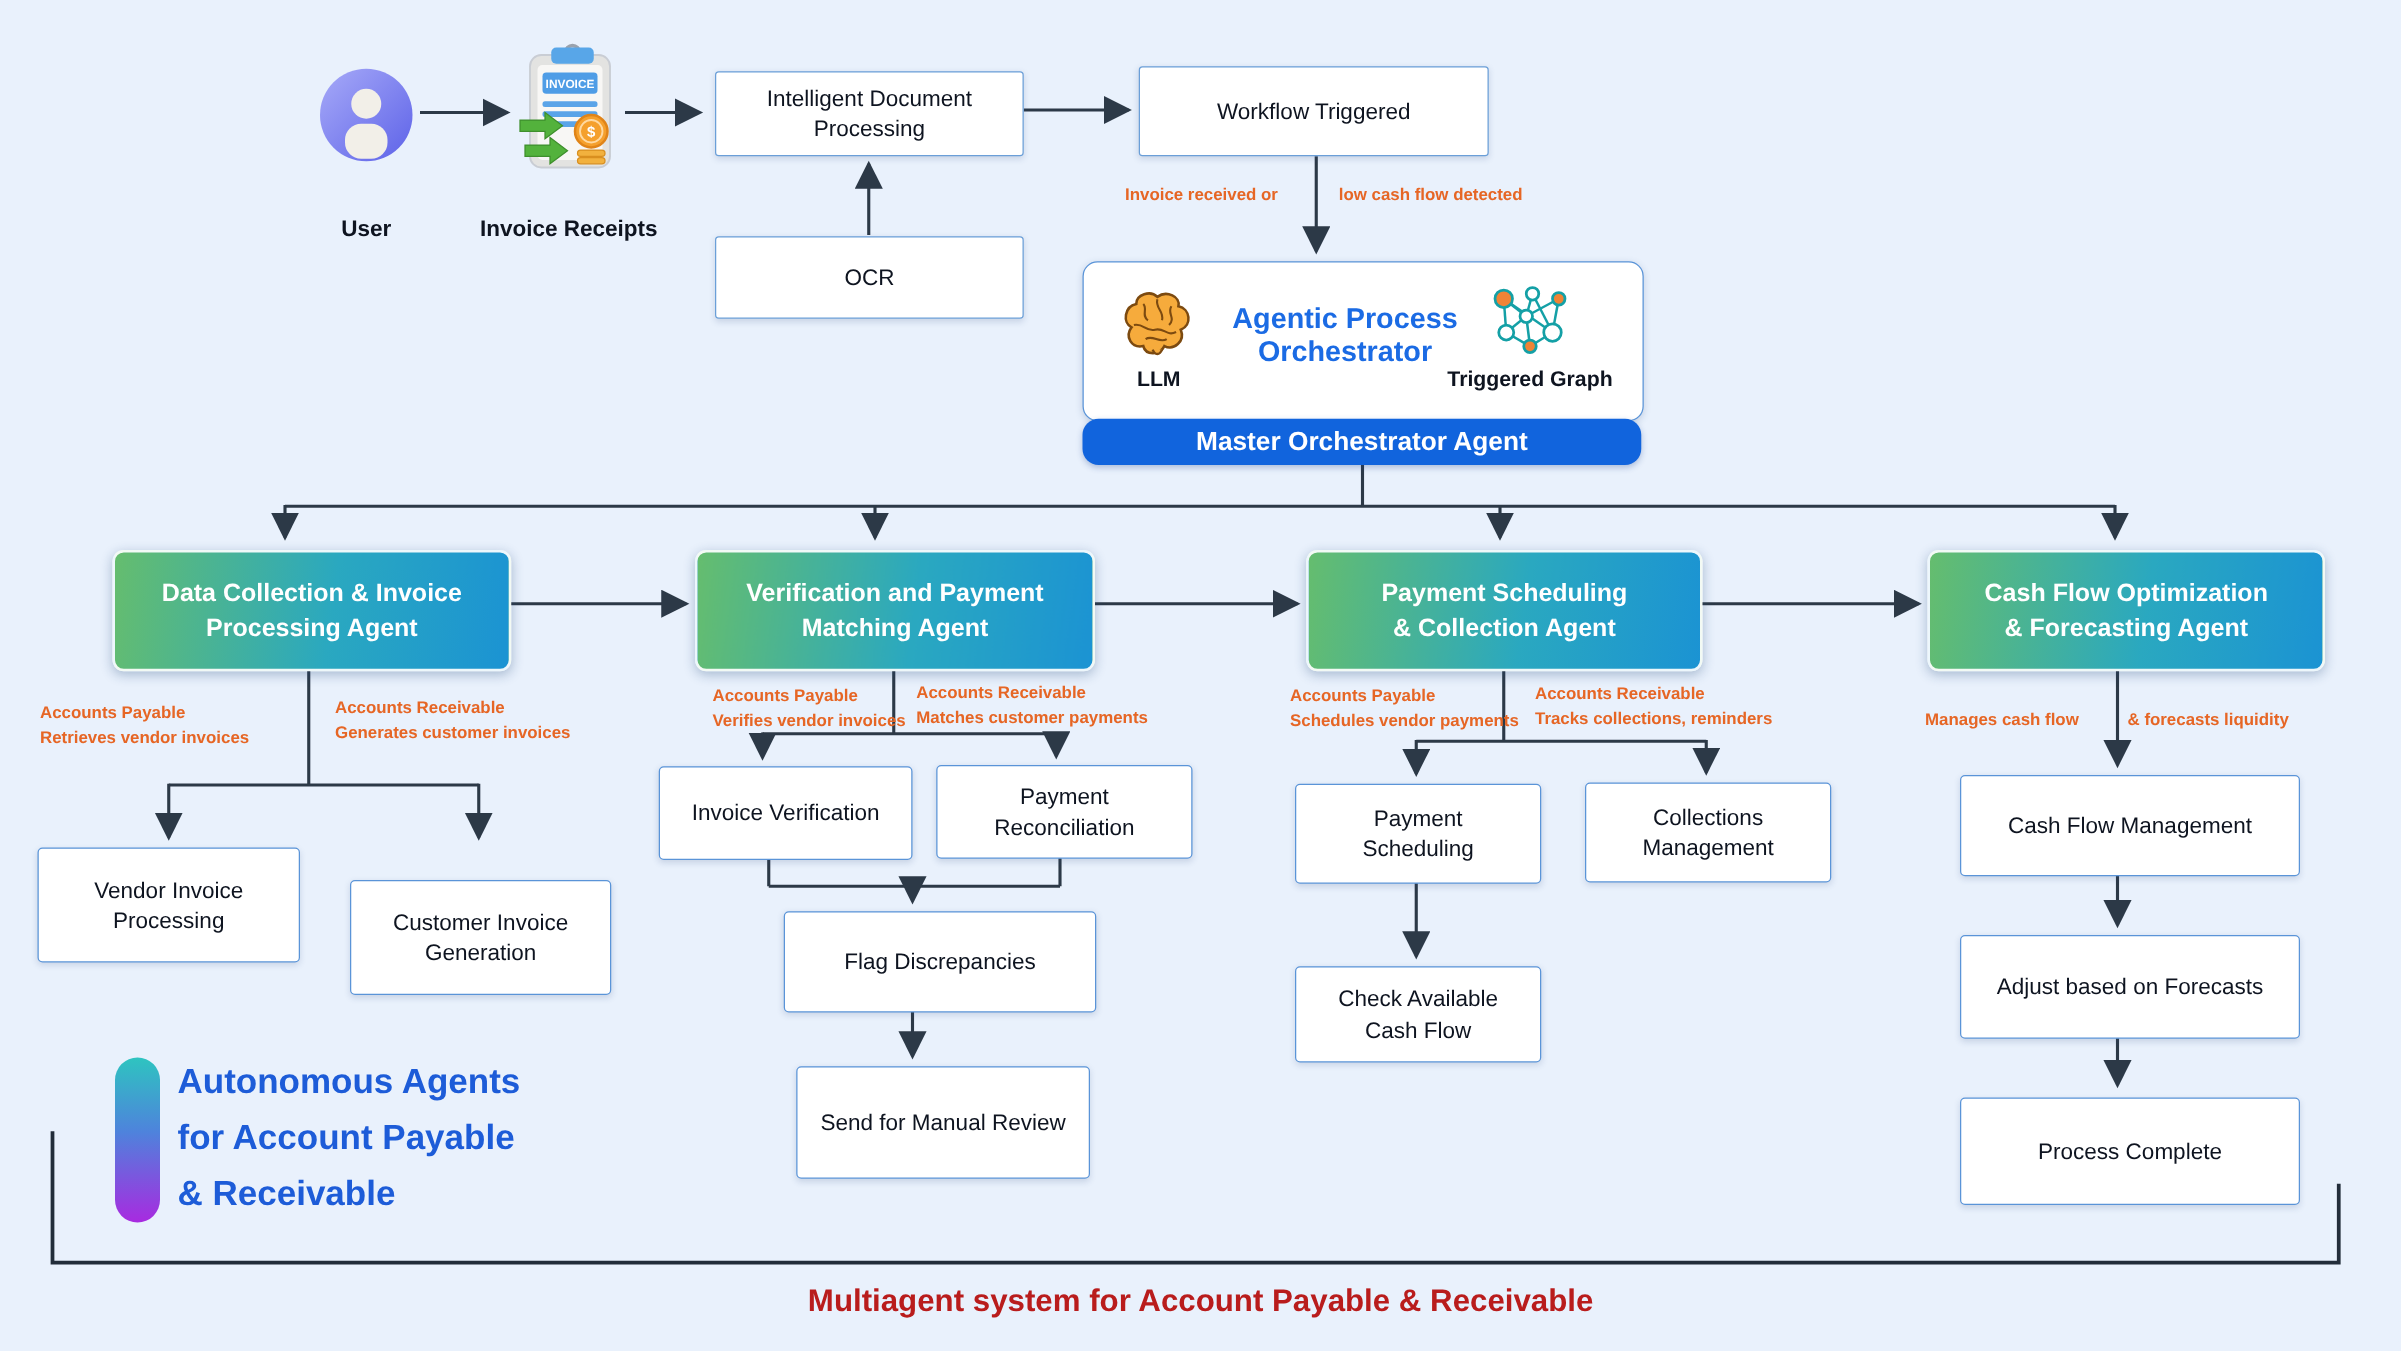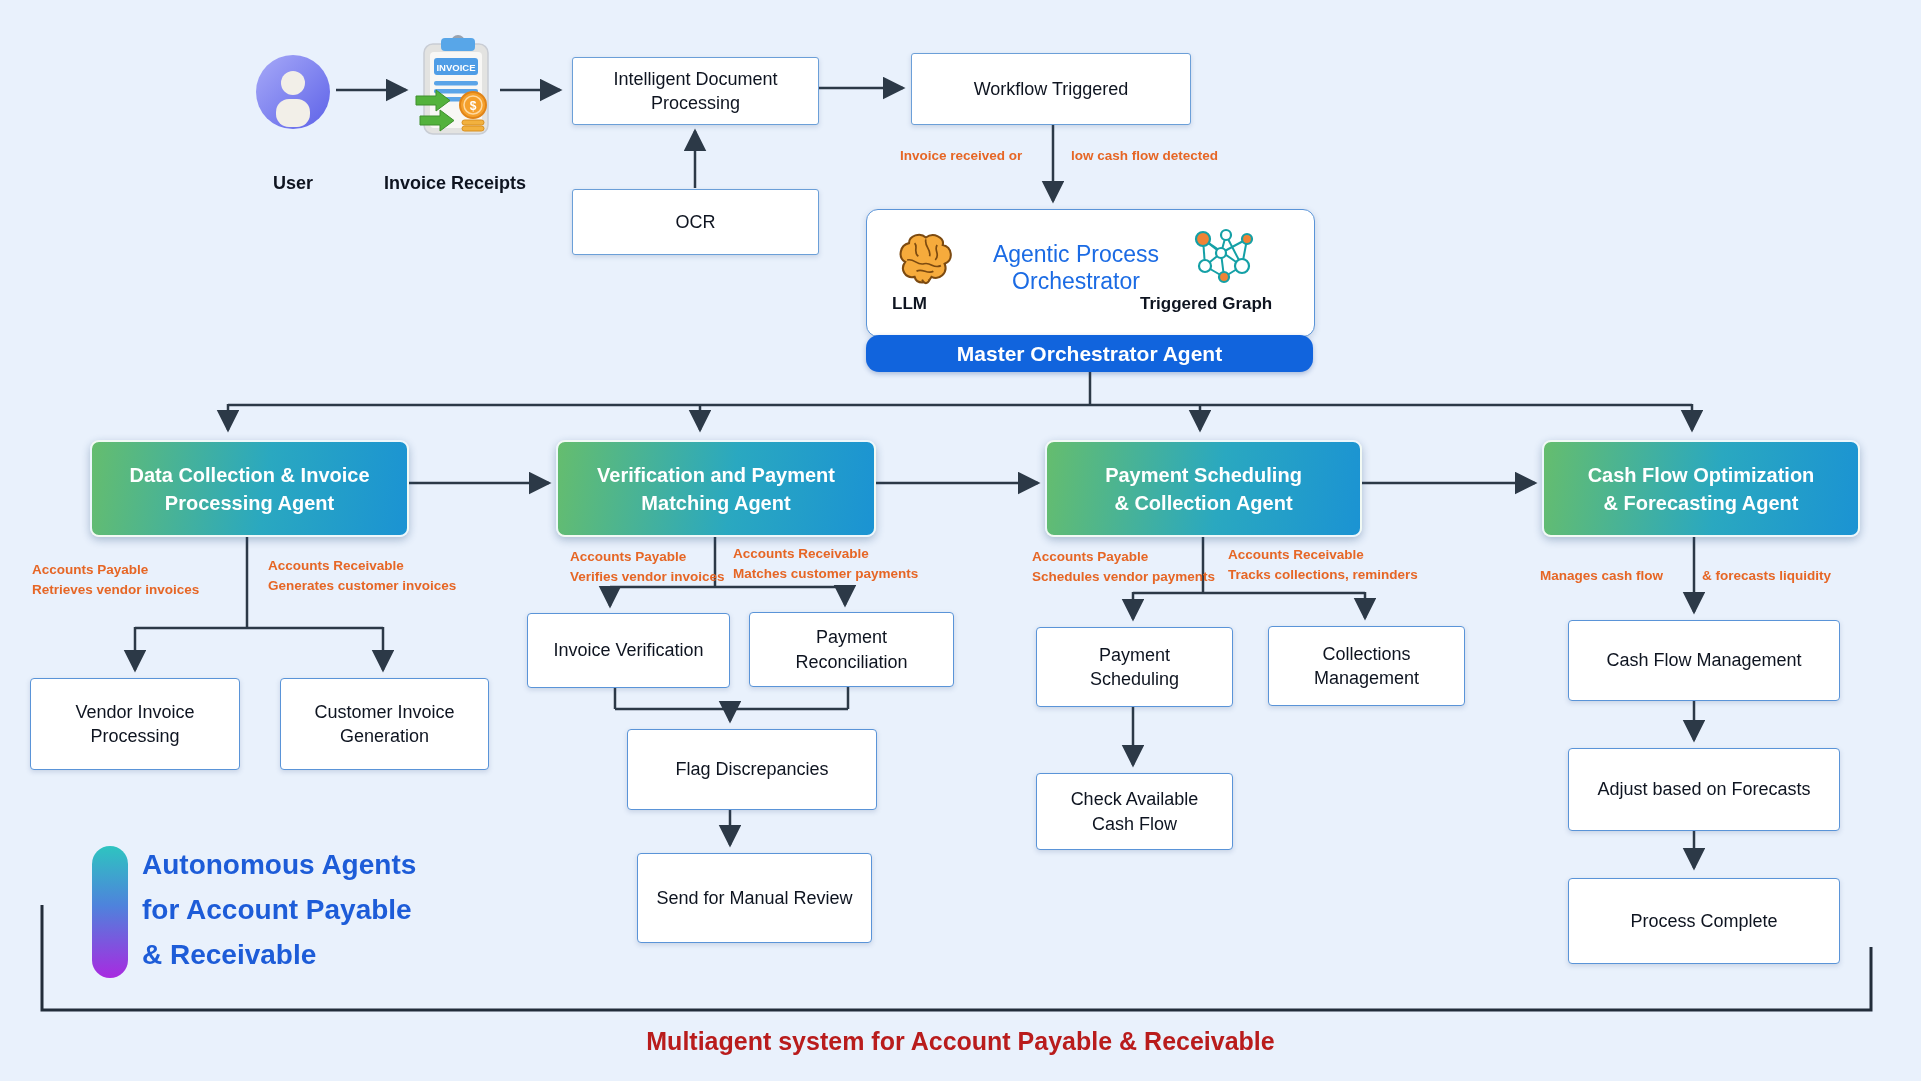--- a/index.html
+++ b/index.html
@@ -35,23 +35,23 @@
   .iconlabel{
     position:absolute;font-size:18px;font-weight:700;text-align:center;color:#0e1420;margin-top:20px;
   }
   .orch-box{
     position:absolute;left:866px;top:209px;width:447px;height:126px;
     background:#fff;border:1.5px solid #5a94d8;border-radius:12px;
     box-shadow:0 2px 6px rgba(50,80,130,.2);
   }
   .orch-heading{
     position:absolute;left:956px;top:241px;width:240px;text-align:center;
-    color:#1b6be4;font-size:23px;font-weight:normal;line-height:27px;white-space:pre-line;
-  }
-  .orch-sublabel{position:absolute;font-size:17px;font-weight:600;text-align:left;color:#0e1420;}
+    color:#1b6be4;font-size:23px;font-weight:bold;line-height:27px;white-space:pre-line;
+  }
+  .orch-sublabel{position:absolute;font-size:17px;font-weight:600;text-align:center;color:#0e1420;}
   .banner{
     position:absolute;left:866px;top:335px;width:447px;height:37px;
     background:#1164dd;border-radius:13px;color:#fff;
     display:flex;align-items:center;justify-content:center;
     font-size:21px;font-weight:600;box-shadow:0 2px 5px rgba(20,60,140,.3);
   }
   .gradient-bar{
     position:absolute;left:92px;top:846px;width:36px;height:132px;border-radius:18px;
     background:linear-gradient(180deg,#2ec4c0 0%,#4e83dc 45%,#a82ae0 100%);
   }
@@ -232,21 +232,21 @@
 Matches customer payments</div>
 <div class="note" style="left:1032px;top:547px">Accounts Payable
 Schedules vendor payments</div>
 <div class="note" style="left:1228px;top:545px">Accounts Receivable
 Tracks collections, reminders</div>
 <div class="note r" style="left:1540px;top:566px;width:144px">Manages cash flow</div>
 <div class="note" style="left:1702px;top:566px">&amp; forecasts liquidity</div>
 
 <div class="node" style="left:30px;top:678px;width:208px;height:90px">Vendor Invoice
 Processing</div>
-<div class="node" style="left:280px;top:678px;width:207px;height:90px">Customer Invoice
+<div class="node" style="left:280px;top:704px;width:207px;height:90px">Customer Invoice
 Generation</div>
 
 <div class="node" style="left:527px;top:613px;width:201px;height:73px">Invoice Verification</div>
 <div class="node" style="left:749px;top:612px;width:203px;height:73px">Payment
 Reconciliation</div>
 <div class="node" style="left:627px;top:729px;width:248px;height:79px">Flag Discrepancies</div>
 <div class="node" style="left:637px;top:853px;width:233px;height:88px">Send for Manual Review</div>
 
 <div class="node" style="left:1036px;top:627px;width:195px;height:78px">Payment
 Scheduling</div>

